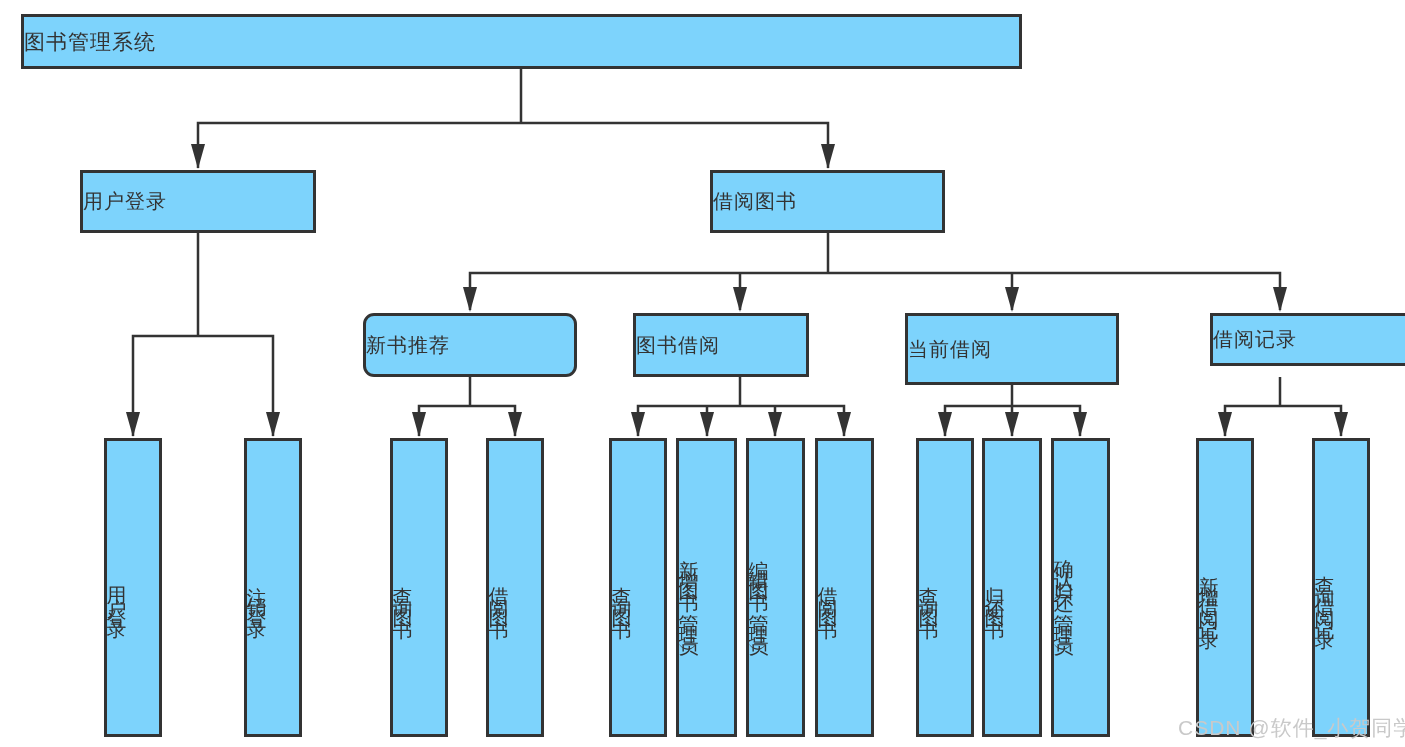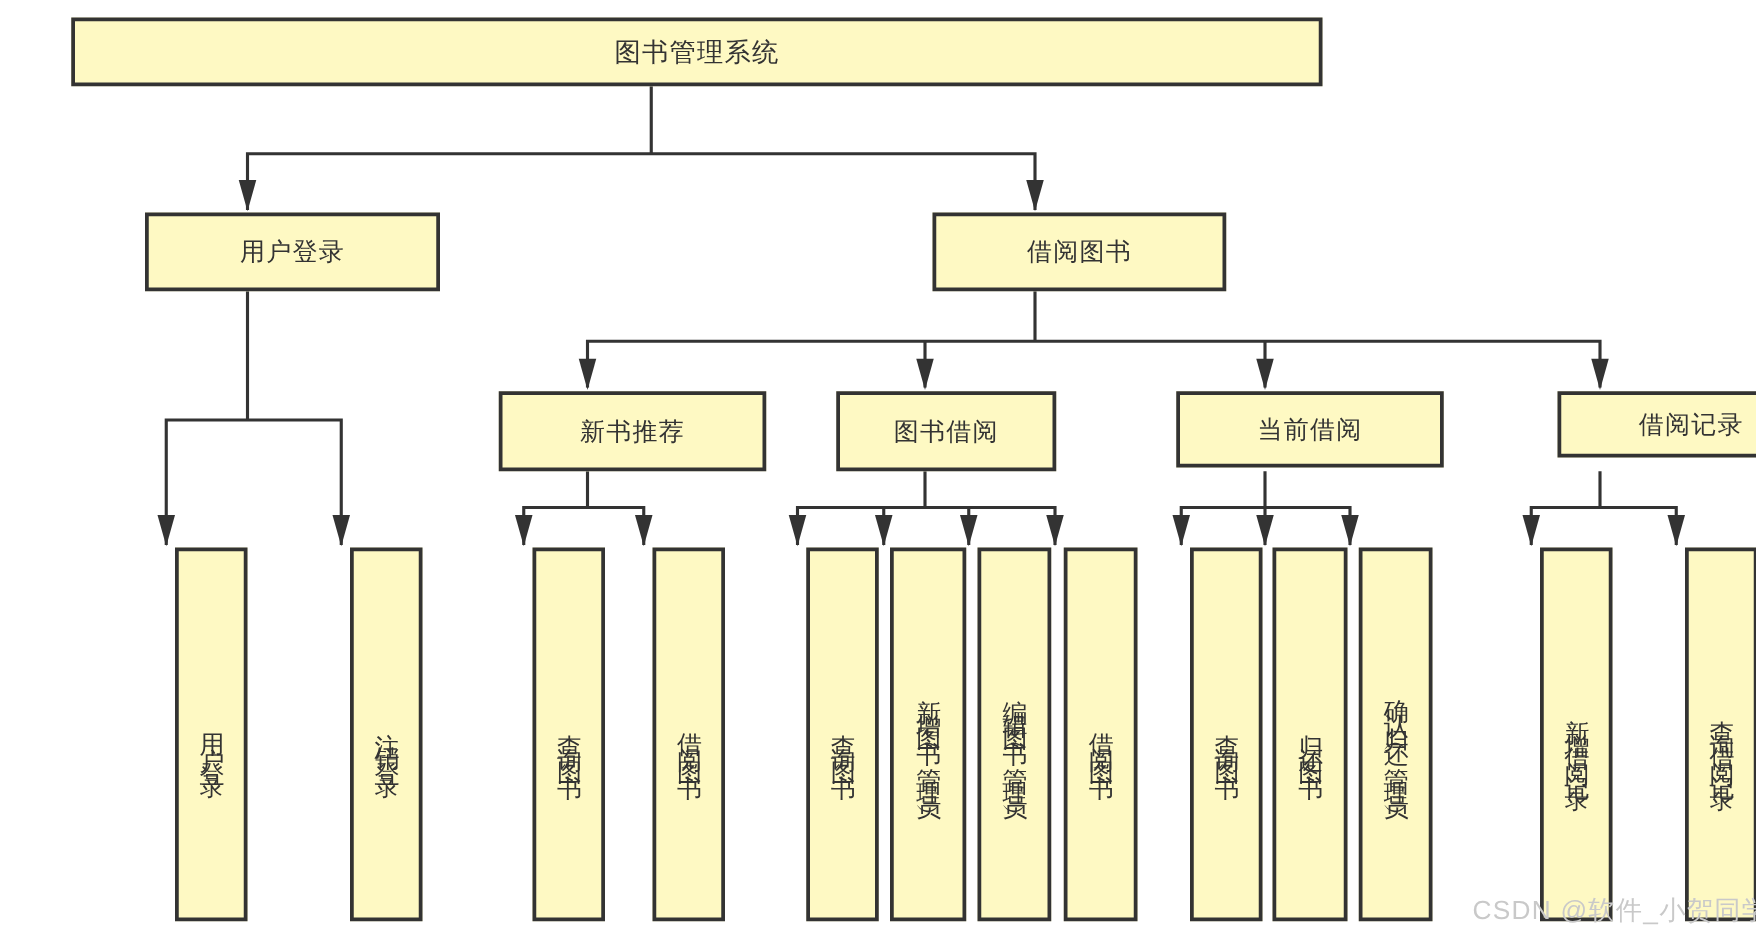--- a/index.html
+++ b/index.html
@@ -2,22 +2,22 @@
 <html><head>
 <meta charset="utf-8">
 <style>
   html,body{margin:0;padding:0;background:#fff;}
   .stage{
     position:relative;width:1405px;height:747px;background:#ffffff;
     font-family:"Liberation Sans","DejaVu Sans",sans-serif;color:#333333;overflow:hidden;
   }
   .connectors{position:absolute;left:0;top:0;z-index:1;}
   .box{
-    position:absolute;box-sizing:border-box;border:3px solid #333333;background:#fef9c3;
-    display:flex;align-items:center;justify-content:center;z-index:2;margin-left:36px;
+    position:absolute;box-sizing:border-box;border:3px solid #333333;background:#7dd3fc;
+    display:flex;align-items:center;justify-content:flex-start;z-index:2;
   }
   .hlabel{font-size:20px;letter-spacing:1px;white-space:nowrap;}
   .root .hlabel{font-size:21px;}
   .vtext{
     writing-mode:vertical-rl;text-orientation:mixed;
     font-size:20px;letter-spacing:11px;line-height:1;margin-bottom:-11px;white-space:nowrap;
   }
   .watermark{
     position:absolute;left:1178px;top:714px;z-index:5;
     font-size:21px;color:#c9c9c9;white-space:nowrap;letter-spacing:1px;
@@ -65,27 +65,27 @@
     <span class="hlabel">图书管理系统</span>
   </div>
 
   <div class="box" style="left:80px;top:170px;width:236px;height:63px;">
     <span class="hlabel">用户登录</span>
   </div>
   <div class="box" style="left:710px;top:170px;width:235px;height:63px;">
     <span class="hlabel">借阅图书</span>
   </div>
 
-  <div class="box" style="left:363px;top:313px;width:214px;height:64px;">
+  <div class="box" style="left:363px;top:313px;width:214px;height:64px;border-radius:11px;">
     <span class="hlabel">新书推荐</span>
   </div>
   <div class="box" style="left:633px;top:313px;width:176px;height:64px;">
     <span class="hlabel">图书借阅</span>
   </div>
-  <div class="box" style="left:905px;top:313px;width:214px;height:61px;">
+  <div class="box" style="left:905px;top:313px;width:214px;height:72px;">
     <span class="hlabel">当前借阅</span>
   </div>
   <div class="box" style="left:1210px;top:313px;width:214px;height:53px;">
     <span class="hlabel">借阅记录</span>
   </div>
 
   <div class="box" style="left:104px;top:438px;width:58px;height:299px;">
     <span class="vtext">用户登录</span>
   </div>
   <div class="box" style="left:244px;top:438px;width:58px;height:299px;">

